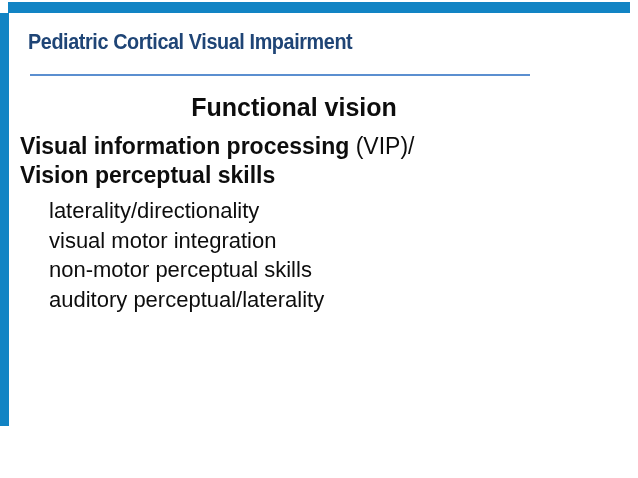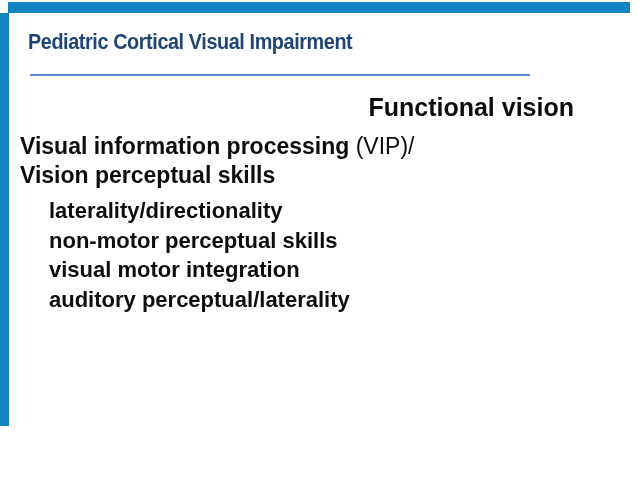--- a/index.html
+++ b/index.html
@@ -63,21 +63,21 @@
   
   .content {
     position: absolute;
     left: 0px;
     top: 92px;
     width: 638px;
   }
   .heading-centered {
     width: 560px;
     margin-left: 14px;
-    text-align: right;
+    text-align: center;
     font-size: 25px;
     font-weight: bold;
     color: #0d0d0d;
     line-height: 1.25;
     padding-bottom: 9px;
   }
   .para-main {
     margin-left: 20px;
     width: 600px;
     font-size: 23px;
@@ -87,21 +87,21 @@
     padding-bottom: 6px;
   }
   .para-main .light {
     font-weight: normal;
     margin-top: 12px;
   }
   .sub-list {
     margin-left: 49px;
     width: 570px;
     font-size: 22px;
-    font-weight: bold;
+    font-weight: normal;
     color: #0d0d0d;
     line-height: 1.34;
   }
   .sub-list .line {
     white-space: nowrap;
   }
 
   
   .footer-band {
     position: absolute;
@@ -155,22 +155,22 @@
   <div class="title-rule"></div>
 
   <div class="content">
 
     <div class="heading-centered">Functional vision</div>
 
     <div class="para-main"><span>Visual information processing </span><span class="light">(VIP)/</span><br><span>Vision perceptual skills</span></div>
 
     <div class="sub-list">
       <div class="line">laterality/directionality</div>
+      <div class="line">visual motor integration</div>
       <div class="line">non-motor perceptual skills</div>
-      <div class="line">visual motor integration</div>
       <div class="line">auditory perceptual/laterality</div>
     </div>
 
   </div>
 
   <div class="footer-band"></div>
   <div class="page-number">22</div>
 
   <div class="brand">
     <span class="brand-emblem">

